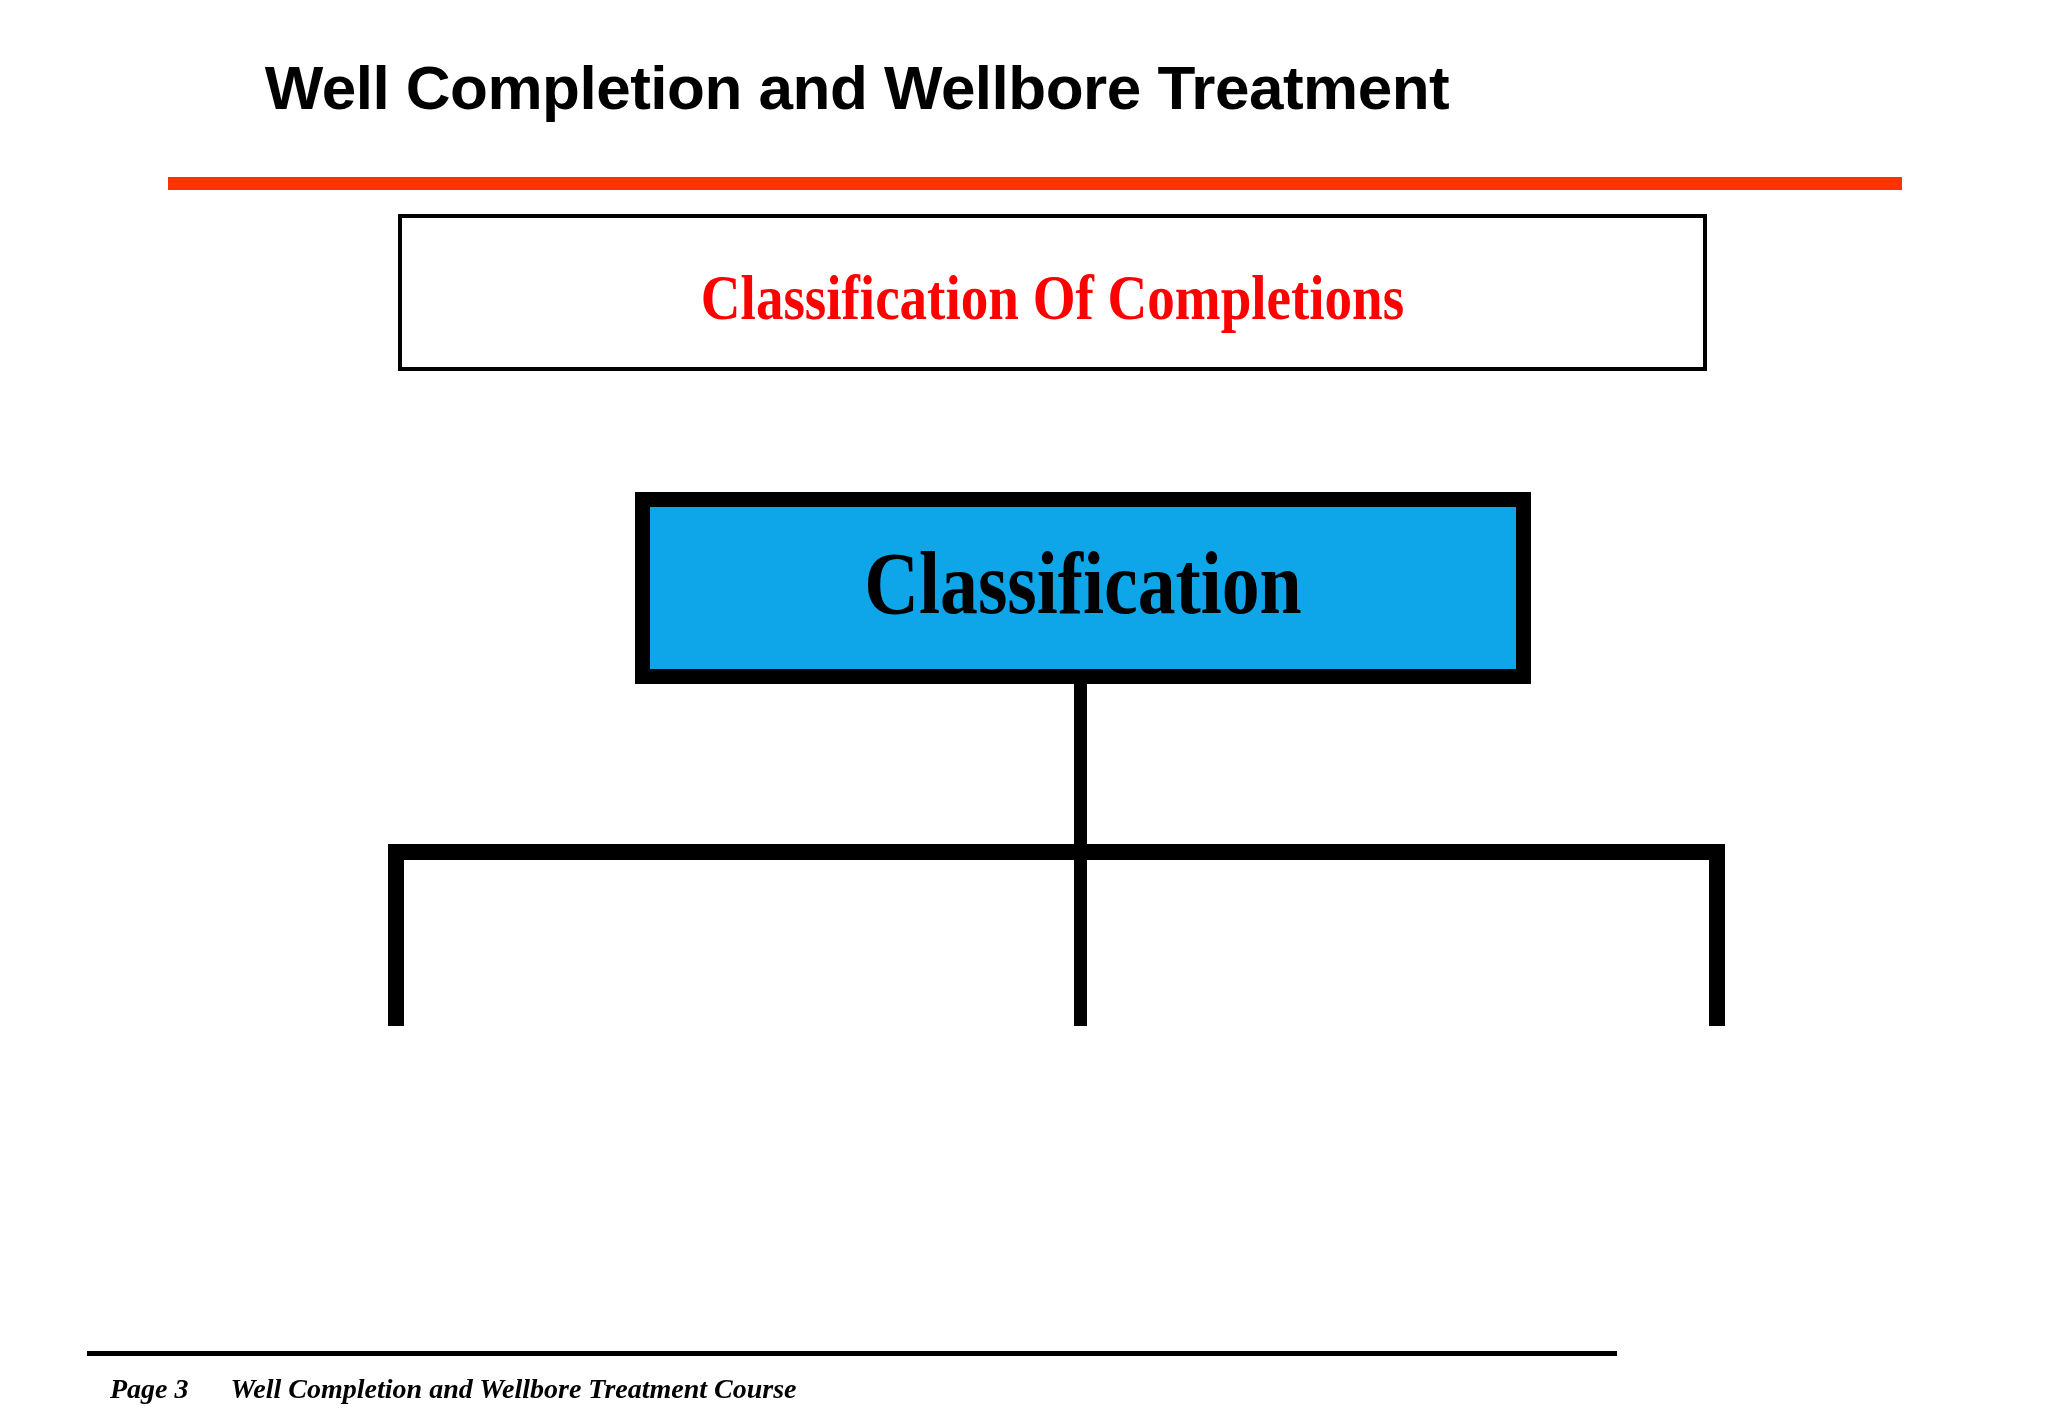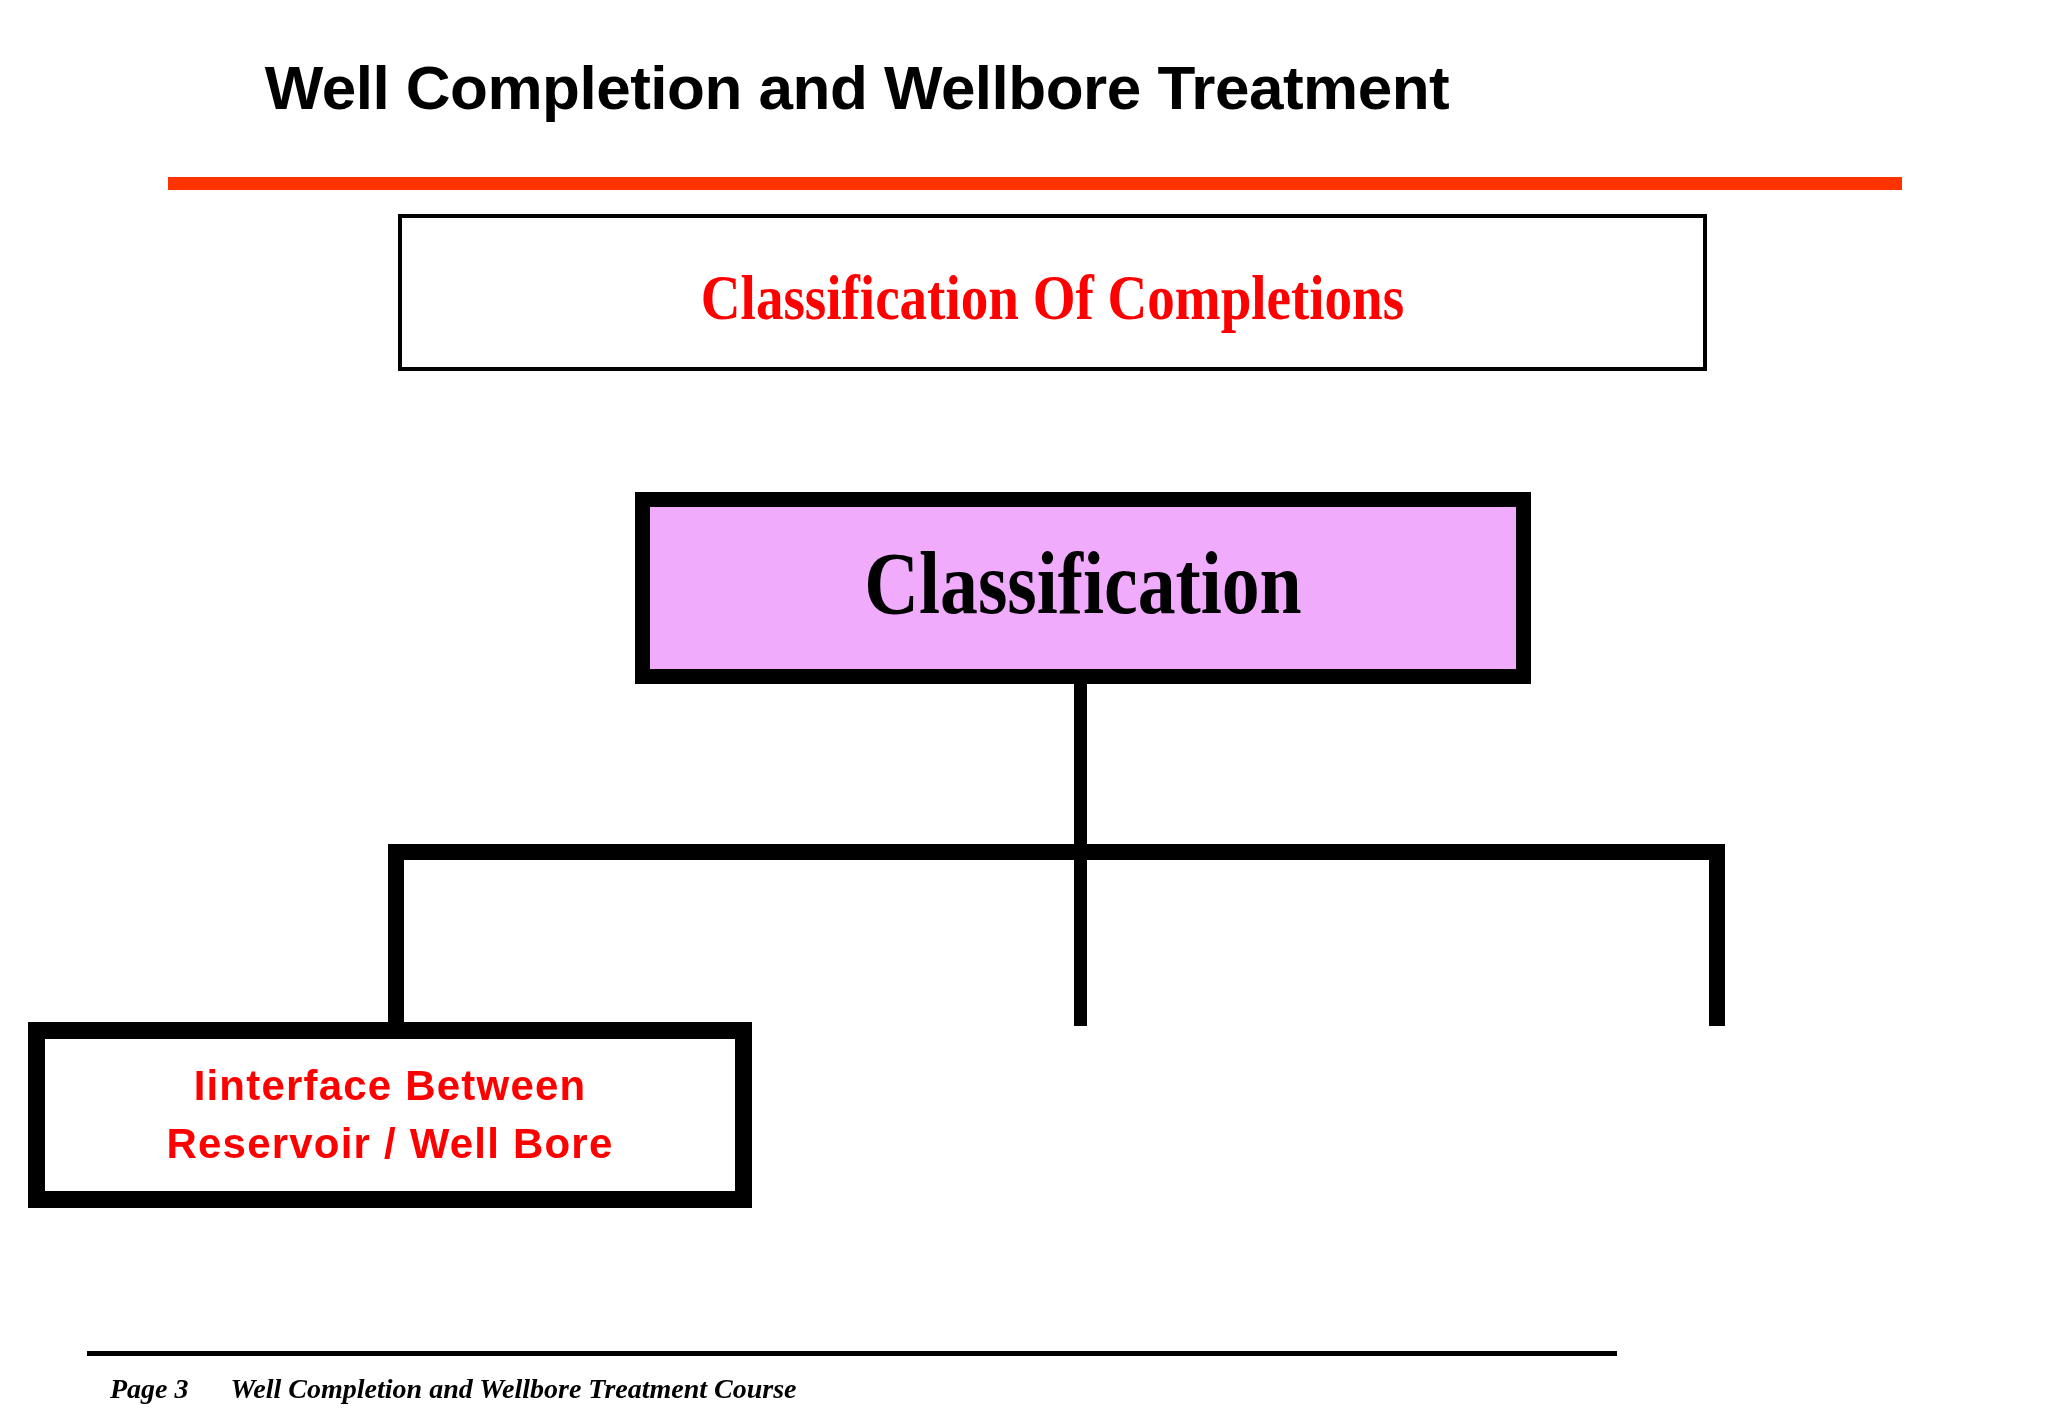--- a/index.html
+++ b/index.html
@@ -72,21 +72,21 @@
 
   
   .box-root {
     position: absolute;
     left: 635px;
     top: 492px;
     width: 896px;
     height: 192px;
     box-sizing: border-box;
     border: 15px solid #000000;
-    background: #f0abfc;
+    background: #0ea5e9;
   }
   .box-root .text {
     position: absolute;
     left: 0;
     right: 0;
     top: 24px;
     text-align: center;
     font-family: "Liberation Serif", serif;
     font-weight: bold;
     font-size: 88px;
@@ -220,26 +220,20 @@
   <div class="box-root">
     <div class="text">Classification</div>
   </div>
 
   <div class="conn conn-stem"></div>
   <div class="conn conn-bus"></div>
   <div class="conn conn-drop-left"></div>
   <div class="conn conn-drop-mid"></div>
   <div class="conn conn-drop-right"></div>
 
-  <div class="box-leaf box-leaf-1">
-    <div class="text">
-      <span>Iinterface Between</span><br>
-      <span>Reservoir / Well Bore</span>
-    </div>
-  </div>
 
 
 
   <div class="footer-rule"></div>
   <div class="footer-text">
     <span class="page-num">Page 3</span><span>Well Completion and Wellbore Treatment Course</span>
   </div>
 
 </div>
 

